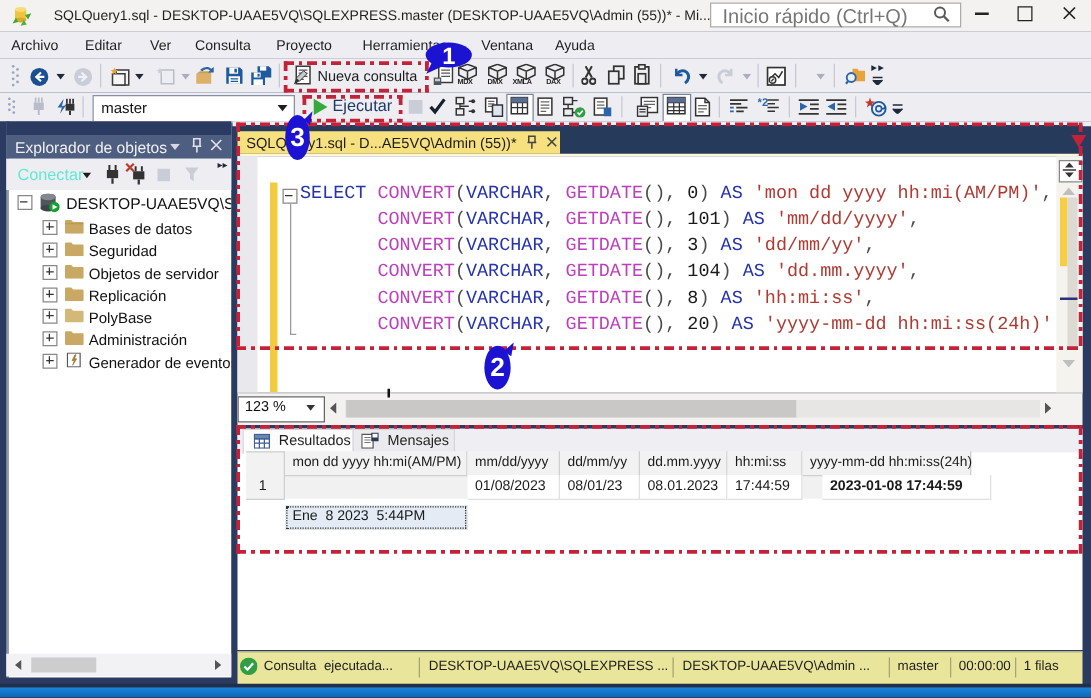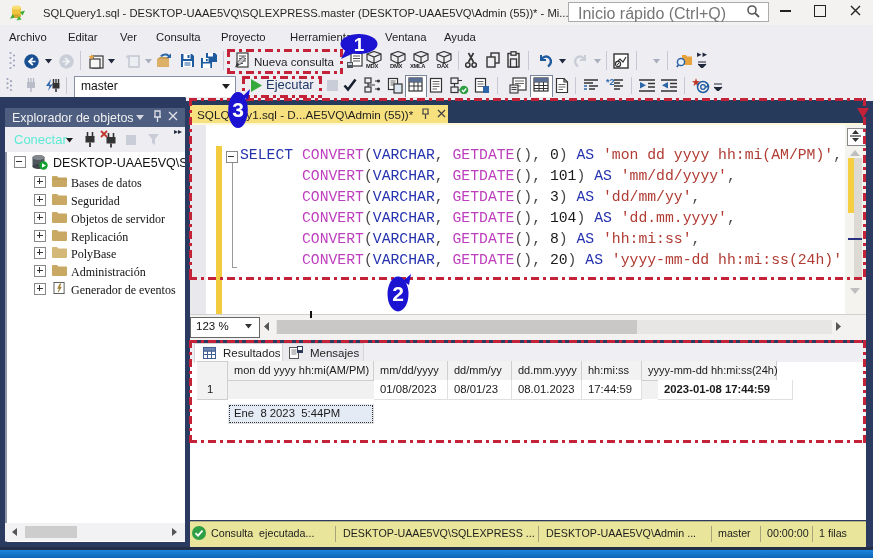--- a/index.html
+++ b/index.html
@@ -409,21 +409,21 @@
     <ellipse cx="7.5" cy="3.5" rx="6" ry="2.6" fill="#6A7076"></ellipse>
     <rect x="1.5" y="3.5" width="12" height="9" fill="#50565C"></rect>
     <ellipse cx="7.5" cy="12.5" rx="6" ry="2.6" fill="#3E444A"></ellipse>
     <ellipse cx="7.5" cy="3.5" rx="6" ry="2.6" fill="#82888E"></ellipse>
     <circle cx="12.5" cy="11.5" r="4.2" fill="#12A02E"></circle>
     <path d="M11 9.3 L15 11.5 L11 13.7 Z" fill="#fff"></path>
   </svg>
   <div class="abs nw" style="left:48px;top:4px;font-size:12.5px;color:#111;">DESKTOP-UAAE5VQ\SQL</div>
 
   <style>
-    .trow{position:absolute;left:0;width:200px;height:18px;font-family:Liberation Serif, serif;}
+    .trow{position:absolute;left:0;width:200px;height:18px;}
     .plus{position:absolute;left:29px;top:3px;width:10px;height:10px;border:1px solid #888;background:#fff;}
     .plus:before{content:"";position:absolute;left:1.5px;top:3.5px;width:6px;height:1px;background:#333;}
     .plus:after{content:"";position:absolute;left:4px;top:1px;width:1px;height:6px;background:#333;}
     .tfolder{position:absolute;left:47px;top:2px;width:15px;height:12px;}
     .tlabel{position:absolute;left:66px;top:2.5px;font-size:12px;color:#111;white-space:nowrap;}
   </style>
   <div class="trow" style="top:21px;">
       <div class="plus"></div>
       <svg class="tfolder" width="15" height="12" viewBox="0 0 15 12">
         <path d="M0 2 Q0 1 1 1 L5 1 L6.5 2.5 L14 2.5 Q15 2.5 15 3.5 L15 11 Q15 12 14 12 L1 12 Q0 12 0 11 Z" fill="#C9A863"></path>

